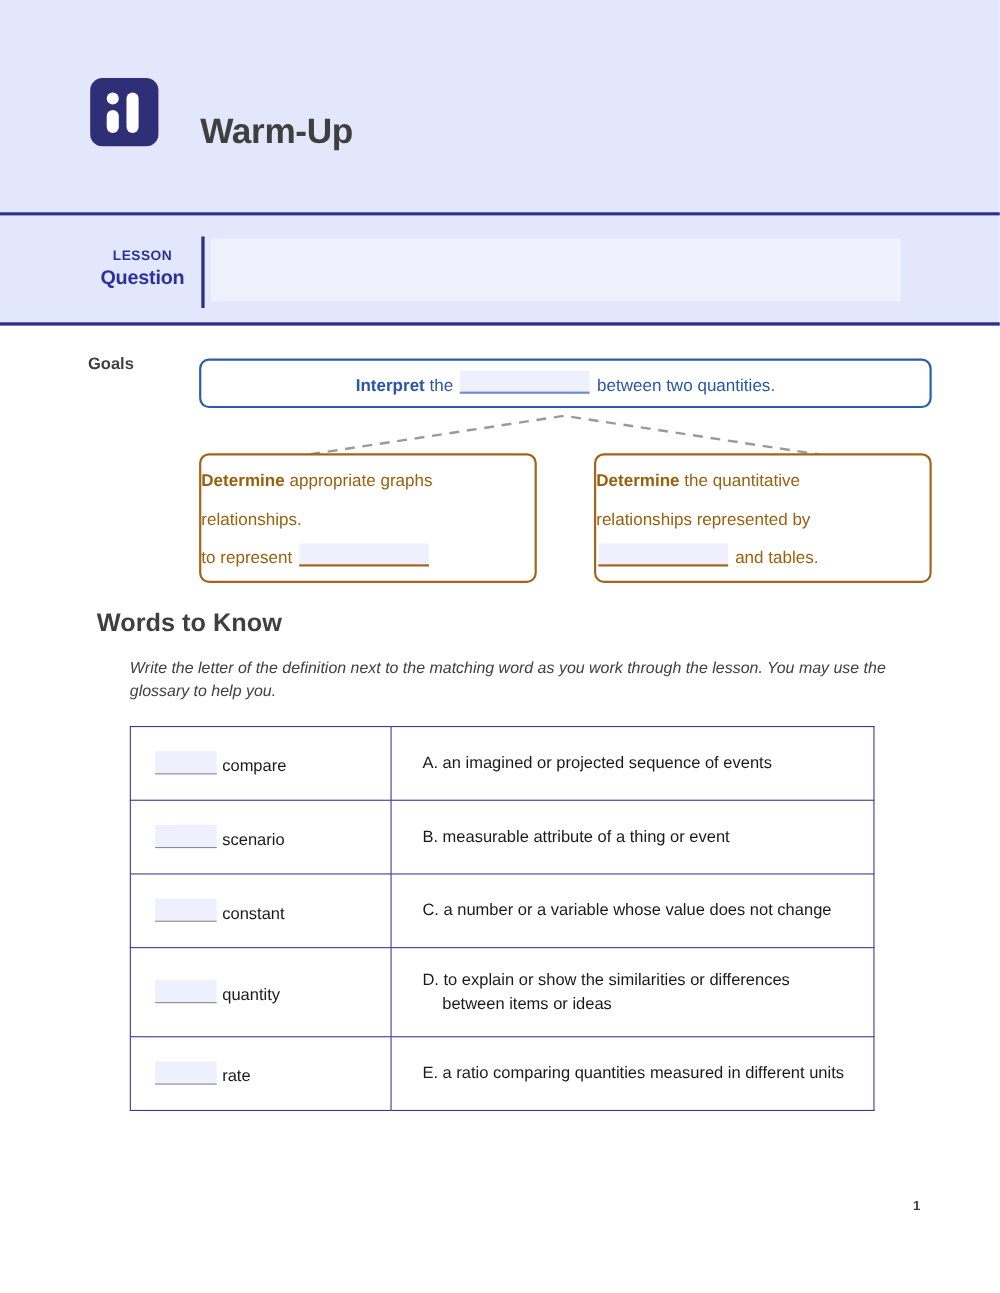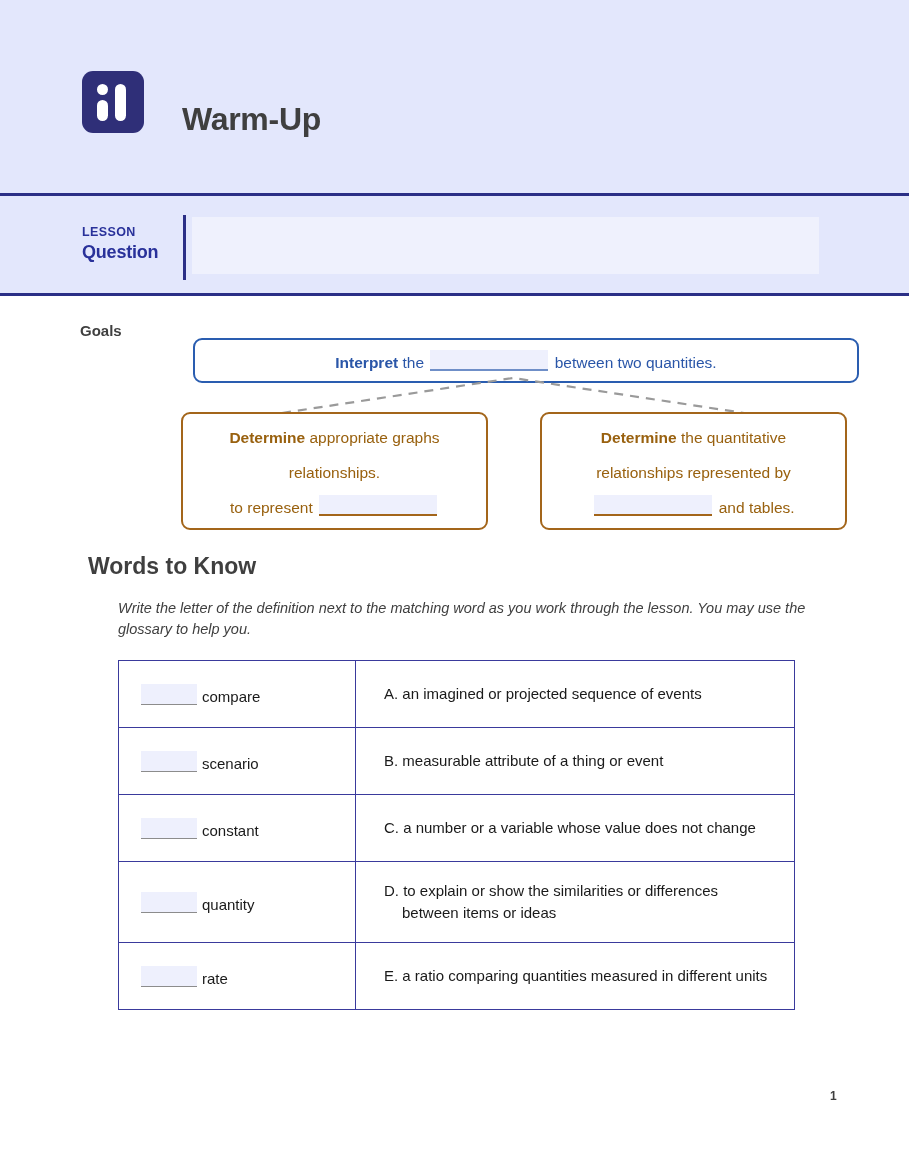--- a/index.html
+++ b/index.html
@@ -94,21 +94,21 @@
     height: 100px;
     background: #e3e7fc;
     border-bottom: 3px solid #2b2f86;
     box-sizing: border-box;
   }
   .lq-label {
     position: absolute;
     left: 82px;
     top: 29px;
     width: 95px;
-    text-align: left;
+    text-align: center;
     color: #29319a;
     line-height: 1.25;
   }
   .lq-label .lq-lesson {
     display: block;
     font-size: 12.5px;
     font-weight: bold;
     letter-spacing: 0.4px;
   }
   .lq-label .lq-question {
@@ -139,34 +139,33 @@
     position: absolute;
     left: 80px;
     top: 322px;
     font-size: 15px;
     font-weight: bold;
     color: #3f3f3f;
   }
   .goal-top {
     position: absolute;
     left: 181px;
-    top: 338px;
+    top: 326px;
     width: 666px;
     height: 45px;
     border: 2px solid #2a5db0;
     border-radius: 9px;
     box-sizing: border-box;
     background: #ffffff;
     display: flex;
     align-items: center;
     justify-content: center;
     font-size: 15.5px;
     color: #2a56a8;
     white-space: nowrap;
-    margin-left: 12px;
   }
   .goal-top b { font-weight: bold; color: #2a56a8; }
 
   .connector {
     position: absolute;
     left: 0;
     top: 370px;
     width: 909px;
     height: 50px;
     pointer-events: none;
@@ -177,21 +176,21 @@
     top: 412px;
     width: 307px;
     height: 118px;
     border: 2px solid #a3651a;
     border-radius: 9px;
     box-sizing: border-box;
     background: #ffffff;
     color: #99610f;
     font-size: 15.5px;
     line-height: 35px;
-    text-align: center;
+    text-align: left;
     padding-top: 6px;
   }
   .goal-box b { font-weight: bold; }
   .goal-left  { left: 181px; }
   .goal-right { left: 540px; }
 
   
   .blank {
     display: inline-block;
     background: #eef0fd;

